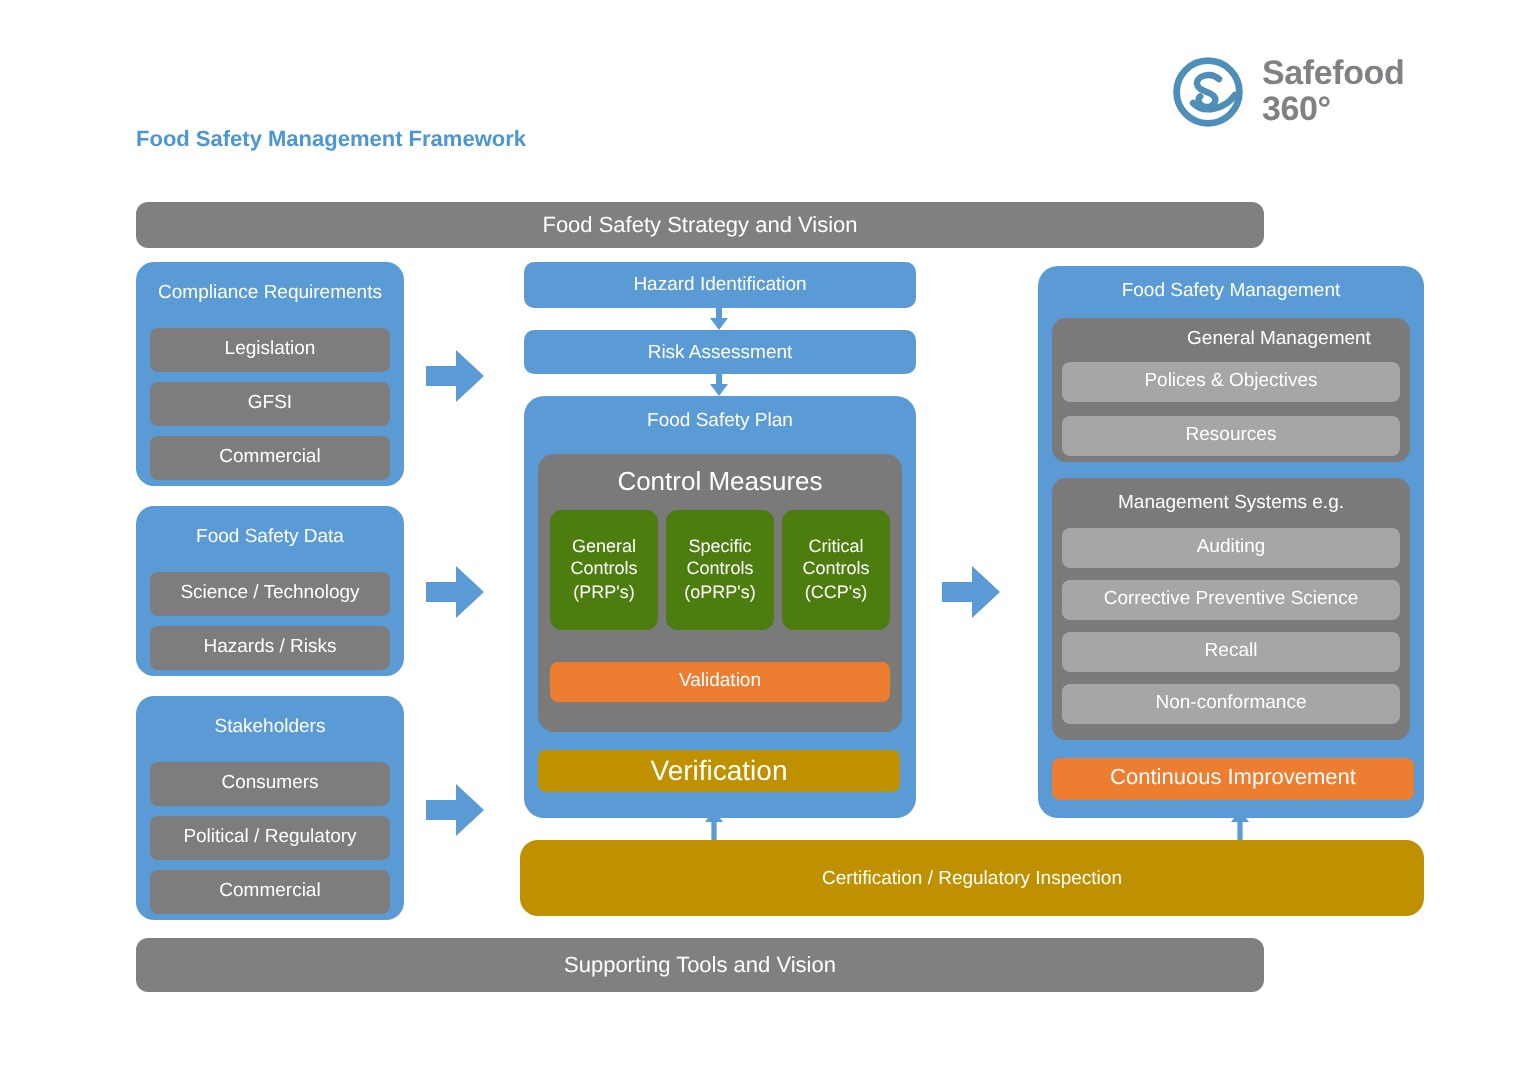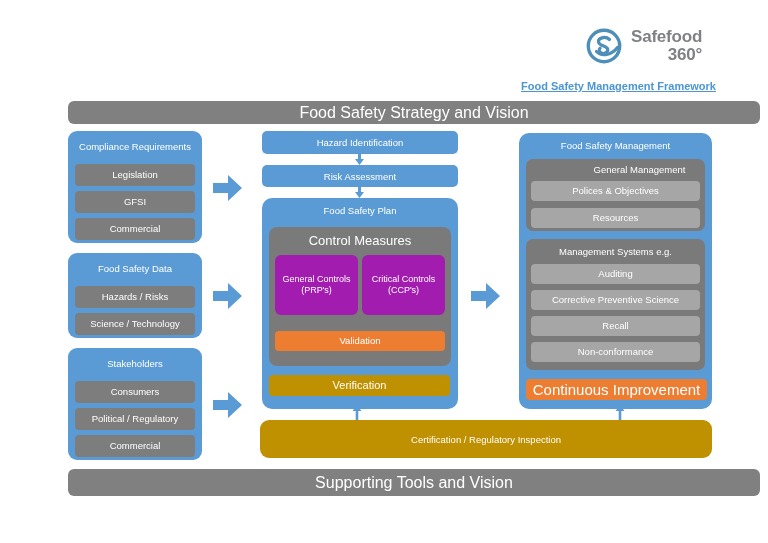--- a/index.html
+++ b/index.html
@@ -4,26 +4,26 @@
 <style>
   html,body{margin:0;padding:0;background:#ffffff;}
   .canvas{
     position:relative;width:768px;height:543px;background:#ffffff;
     font-family:"Liberation Sans","DejaVu Sans",sans-serif;overflow:hidden;
     -webkit-font-smoothing:antialiased;
   }
   
   .logo{position:absolute;left:584px;top:26px;display:flex;align-items:center;gap:7px;}
   .logo-text{display:flex;flex-direction:column;line-height:18px;font-size:17px;
-    font-weight:bold;color:#7f8184;letter-spacing:-0.2px;text-align:right;}
-  .page-title{position:absolute;left:68px;top:80px;width:648px;text-align:right;
-    color:#4c96d3;font-weight:bold;font-size:11px;text-decoration:underline;}
+    font-weight:bold;color:#7f8184;letter-spacing:-0.2px;}
+  .page-title{position:absolute;left:68px;top:64px;width:648px;text-align:left;
+    color:#4c96d3;font-weight:bold;font-size:11px;}
   
-  .hbar{position:absolute;left:68px;width:692px;background:#808080;border-radius:6px;
-    color:#fff;font-size:16px;display:flex;align-items:center;justify-content:center;}
+  .hbar{position:absolute;left:68px;width:564px;background:#808080;border-radius:6px;
+    color:#fff;font-size:11px;display:flex;align-items:center;justify-content:center;}
   .hbar.top{top:101px;height:23px;}
   .hbar.bottom{top:469px;height:27px;}
   
   .group{position:absolute;left:68px;width:134px;background:#5b9bd5;border-radius:9px;
     box-sizing:border-box;padding:3px 7px 8px 7px;color:#fff;}
   .gtitle{height:25px;line-height:25px;text-align:center;font-size:9.5px;}
   .gitem{background:#7d7d7d;border-radius:4px;height:22px;line-height:22px;
     text-align:center;font-size:9.5px;margin-top:5px;}
   .gitem:first-of-type{margin-top:0;}
   .g1{top:131px;height:112px;}
@@ -34,40 +34,40 @@
     color:#fff;font-size:9.5px;display:flex;align-items:center;justify-content:center;}
   .hazard{top:131px;height:23px;}
   .risk{top:165px;height:22px;}
   .fsp{position:absolute;left:262px;top:198px;width:196px;height:211px;
     background:#5b9bd5;border-radius:10px;color:#fff;}
   .fsp-title{height:26px;line-height:26px;text-align:center;font-size:9.5px;}
   .cm{position:absolute;left:7px;top:29px;width:182px;height:139px;background:#7a7a7a;
     border-radius:8px;box-sizing:border-box;}
   .cm-title{height:26px;line-height:27px;text-align:center;font-size:13px;}
   .cm-row{position:absolute;left:6px;right:6px;top:28px;height:60px;display:flex;gap:4px;}
-  .cm-box{flex:1;background:#a21caf;border-radius:6px;font-size:9px;line-height:11.5px;
+  .cm-box{flex:1;background:#4d7c0f;border-radius:6px;font-size:9px;line-height:11.5px;
     display:flex;align-items:center;justify-content:center;text-align:center;padding:2px;}
   .validation{position:absolute;left:6px;right:6px;top:104px;height:20px;background:#ed7d31;
     border-radius:4px;line-height:20px;text-align:center;font-size:9.5px;}
   .verification{position:absolute;left:7px;right:8px;top:177px;height:21px;background:#bf9000;
-    border-radius:4px;line-height:21px;text-align:center;font-size:11px;}
+    border-radius:4px;line-height:21px;text-align:center;font-size:14px;}
   
   .fsm{position:absolute;left:519px;top:133px;width:193px;height:276px;background:#5b9bd5;
     border-radius:10px;color:#fff;}
   .fsm-title{height:26px;line-height:26px;text-align:center;font-size:9.5px;}
   .rbox{position:absolute;left:7px;width:179px;background:#7a7a7a;border-radius:7px;}
   .gm{top:26px;height:72px;}
   .ms{top:106px;height:131px;}
   .rbox-title{text-align:center;font-size:9.5px;}
   .gm .rbox-title{height:38px;line-height:22px;padding-left:48px;}
   .ms .rbox-title{height:24px;line-height:25px;}
   .ritem{position:absolute;left:5px;right:5px;height:20px;background:#a6a6a6;border-radius:4px;
     line-height:20px;text-align:center;font-size:9.5px;}
   .ci{position:absolute;left:7px;right:5px;top:246px;height:21px;background:#ed7d31;
-    border-radius:4px;line-height:21px;text-align:center;font-size:15px;}
+    border-radius:4px;line-height:21px;text-align:center;font-size:11px;}
   
   .cert{position:absolute;left:260px;top:420px;width:452px;height:38px;background:#bf9000;
     border-radius:9px;color:#fff;font-size:9.5px;display:flex;align-items:center;justify-content:center;}
   
   .icon{position:absolute;}
 </style>
 </head>
 <body>
 
 <div class="canvas">
@@ -90,22 +90,22 @@
   <div class="hbar bottom">Supporting Tools and Vision</div>
 
   <div class="group g1">
     <div class="gtitle">Compliance Requirements</div>
     <div class="gitem">Legislation</div>
     <div class="gitem">GFSI</div>
     <div class="gitem">Commercial</div>
   </div>
   <div class="group g2">
     <div class="gtitle">Food Safety Data</div>
+    <div class="gitem">Science / Technology</div>
     <div class="gitem">Hazards / Risks</div>
-    <div class="gitem">Science / Technology</div>
   </div>
   <div class="group g3">
     <div class="gtitle">Stakeholders</div>
     <div class="gitem">Consumers</div>
     <div class="gitem">Political / Regulatory</div>
     <div class="gitem">Commercial</div>
   </div>
 
   <svg class="icon" style="left:213px;top:175px" width="29" height="26">
       <path d="M0 8 H15 V0 L29 13 L15 26 V18 H0 Z" fill="#5b9bd5"></path>
@@ -128,20 +128,21 @@
   <svg class="icon" style="left:354px;top:187px" width="11" height="11">
       <path d="M4 0 H7 V5 H10 L5.5 11 L1 5 H4 Z" fill="#5b9bd5"></path>
     </svg>
 
   <div class="fsp">
     <div class="fsp-title">Food Safety Plan</div>
     <div class="cm">
       <div class="cm-title">Control Measures</div>
       <div class="cm-row">
         <div class="cm-box">General Controls (PRP's)</div>
+        <div class="cm-box">Specific Controls (oPRP's)</div>
         <div class="cm-box">Critical Controls (CCP's)</div>
       </div>
       <div class="validation">Validation</div>
     </div>
     <div class="verification">Verification</div>
   </div>
 
   <div class="fsm">
     <div class="fsm-title">Food Safety Management</div>
     <div class="rbox gm">

